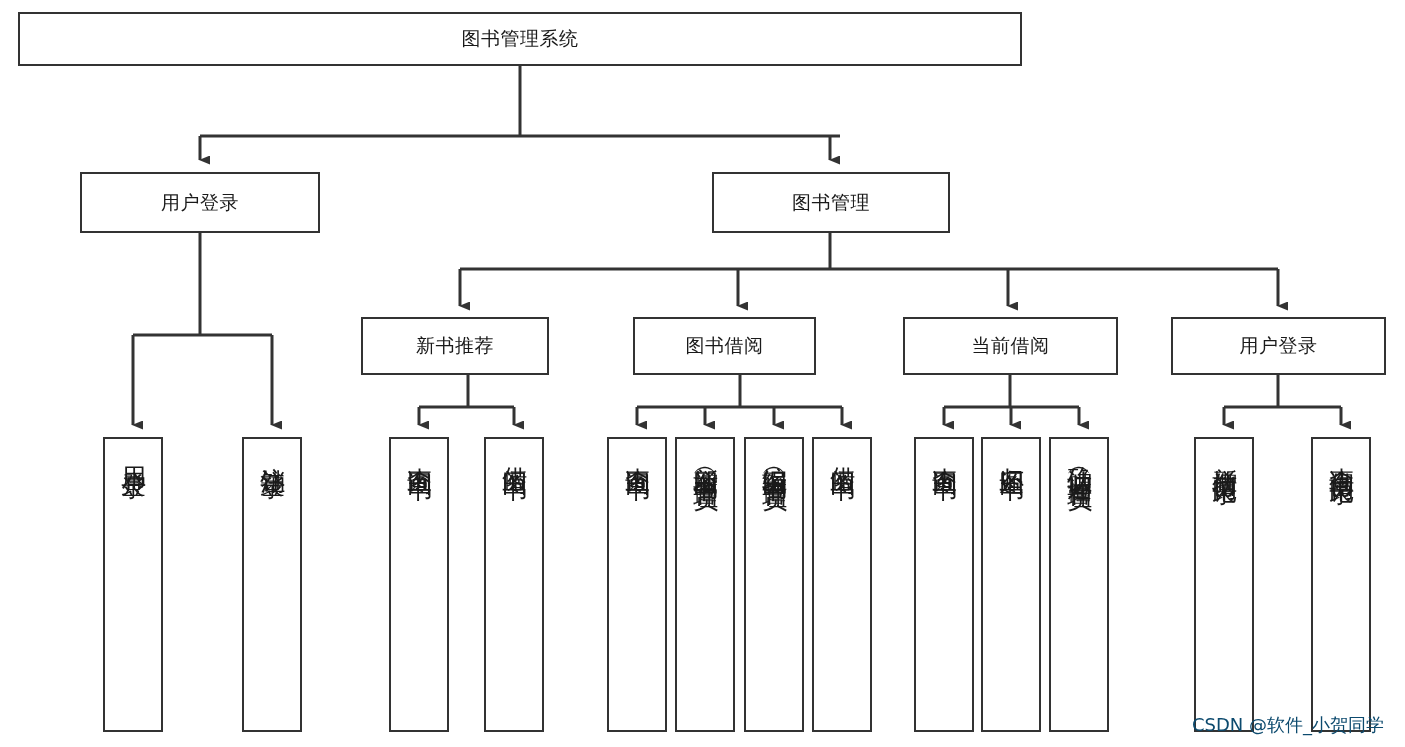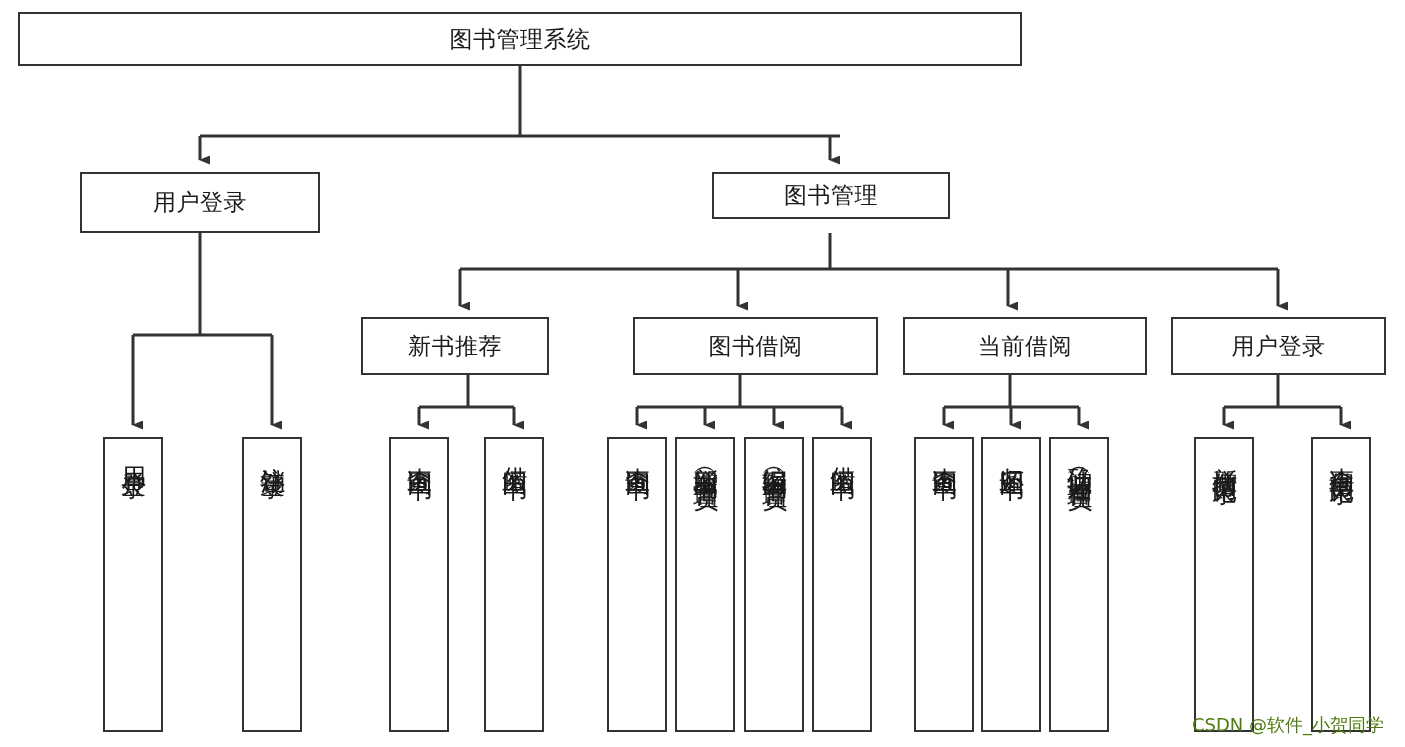--- a/index.html
+++ b/index.html
@@ -34,39 +34,39 @@
   }
   .node-label {
     display: block;
     text-align: center;
     line-height: 1.22;
     letter-spacing: 0.5px;
     color: #1a1a1a;
   }
   .node.horizontal .node-label {
     writing-mode: horizontal-tb;
-    font-size: 23px;
+    font-size: 19px;
   }
   .node.vertical {
     align-items: flex-start;
     padding-top: 8px;
   }
   .node.vertical .node-label {
     writing-mode: vertical-rl;
     text-orientation: upright;
     font-size: 25px;
     letter-spacing: 3px;
     line-height: 1.05;
   }
   .watermark {
     position: absolute;
     left: 1192px;
     top: 713px;
     font-size: 18px;
-    color: #4d7c0f;
+    color: #0c4a6e;
     white-space: nowrap;
     font-family: "DejaVu Sans", "Liberation Sans", sans-serif;
   }
 </style>
 </head>
 <body>
 
 <div id="canvas">
 
   <svg class="edges" viewBox="0 0 1405 747">
@@ -119,31 +119,31 @@
     </g>
   </svg>
 
   <div class="node horizontal" style="left:18px; top:12px; width:1004px; height:54px;">
     <span class="node-label">图书管理系统</span>
   </div>
 
   <div class="node horizontal" style="left:80px; top:172px; width:240px; height:61px;">
     <span class="node-label">用户登录</span>
   </div>
-  <div class="node horizontal" style="left:712px; top:172px; width:238px; height:47px;">
+  <div class="node horizontal" style="left:712px; top:172px; width:238px; height:61px;">
     <span class="node-label">图书管理</span>
   </div>
 
   <div class="node horizontal" style="left:361px; top:317px; width:188px; height:58px;">
     <span class="node-label">新书推荐</span>
   </div>
-  <div class="node horizontal" style="left:633px; top:317px; width:245px; height:58px;">
+  <div class="node horizontal" style="left:633px; top:317px; width:183px; height:58px;">
     <span class="node-label">图书借阅</span>
   </div>
-  <div class="node horizontal" style="left:903px; top:317px; width:244px; height:58px;">
+  <div class="node horizontal" style="left:903px; top:317px; width:215px; height:58px;">
     <span class="node-label">当前借阅</span>
   </div>
   <div class="node horizontal" style="left:1171px; top:317px; width:215px; height:58px;">
     <span class="node-label">用户登录</span>
   </div>
 
   <div class="node vertical" style="left:103px; top:437px; width:60px; height:295px;">
     <span class="node-label">用户登录</span>
   </div>
   <div class="node vertical" style="left:242px; top:437px; width:60px; height:295px;">

